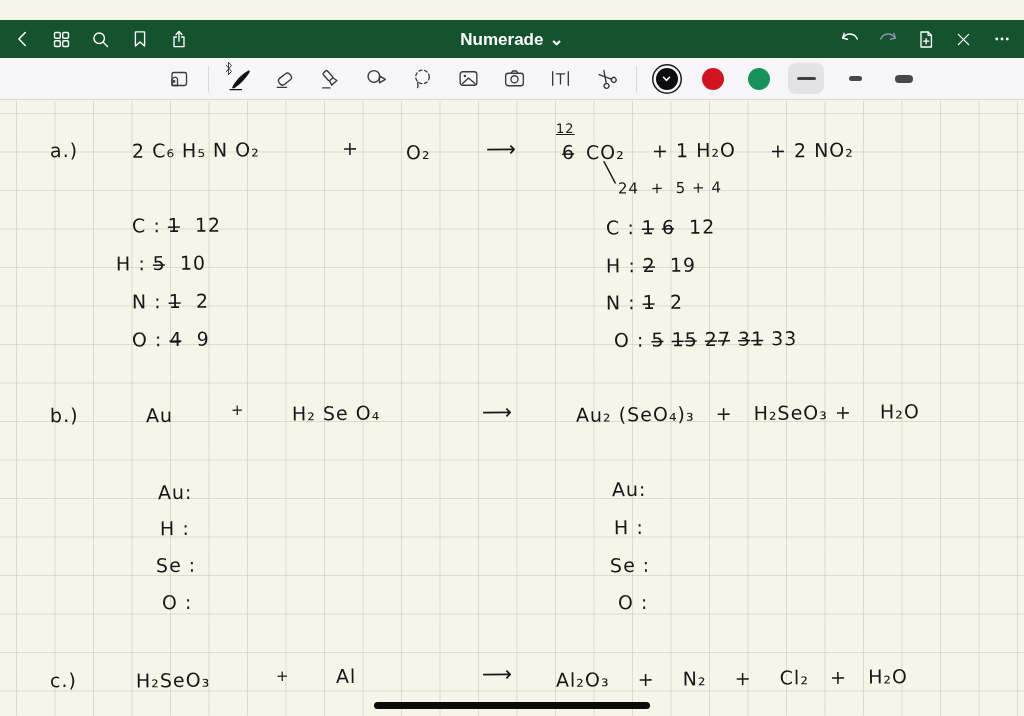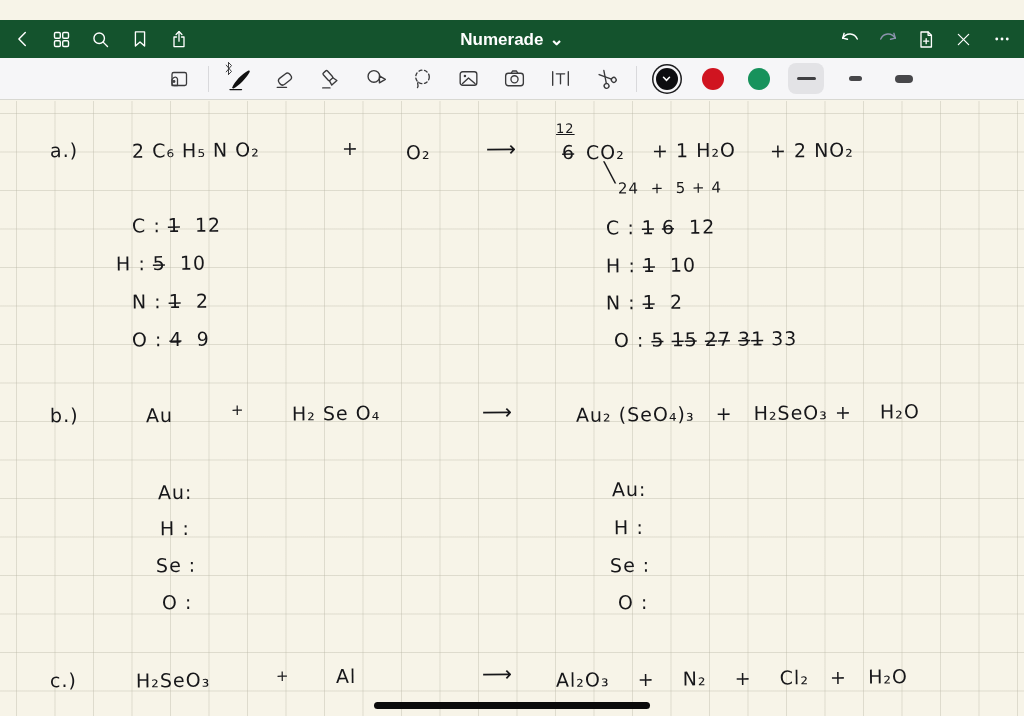--- a/index.html
+++ b/index.html
@@ -264,21 +264,21 @@
     <span class="hw" style="left:770px;top:38px">+ 2 NO₂</span>
     <span class="hw" style="left:604px;top:60px">╲</span>
     <span class="hw hw-sm" style="left:618px;top:78px">24  +  5 + 4</span>
 
     <span class="hw" style="left:132px;top:113px">C : 1̶  12</span>
     <span class="hw" style="left:116px;top:151px">H : 5̶  10</span>
     <span class="hw" style="left:132px;top:189px">N : 1̶  2</span>
     <span class="hw" style="left:132px;top:227px">O : 4̶  9</span>
 
     <span class="hw" style="left:606px;top:115px">C : 1̶ 6̶  12</span>
-    <span class="hw" style="left:606px;top:153px">H : 1̶  10</span>
+    <span class="hw" style="left:606px;top:153px">H : 2̶  19</span>
     <span class="hw" style="left:606px;top:190px">N : 1̶  2</span>
     <span class="hw" style="left:614px;top:227px">O : 5̶ 1̶5̶ 2̶7̶ 3̶1̶ 33</span>
 
     <span class="hw" style="left:50px;top:303px">b.)</span>
     <span class="hw" style="left:146px;top:303px">Au</span>
     <span class="hw hw-sm" style="left:231px;top:300px">+</span>
     <span class="hw" style="left:292px;top:301px">H₂ Se O₄</span>
     <span class="hw arrow" style="left:482px;top:299px">⟶</span>
     <span class="hw" style="left:576px;top:301px">Au₂ (SeO₄)₃   +   H₂SeO₃ +    H₂O</span>
 

